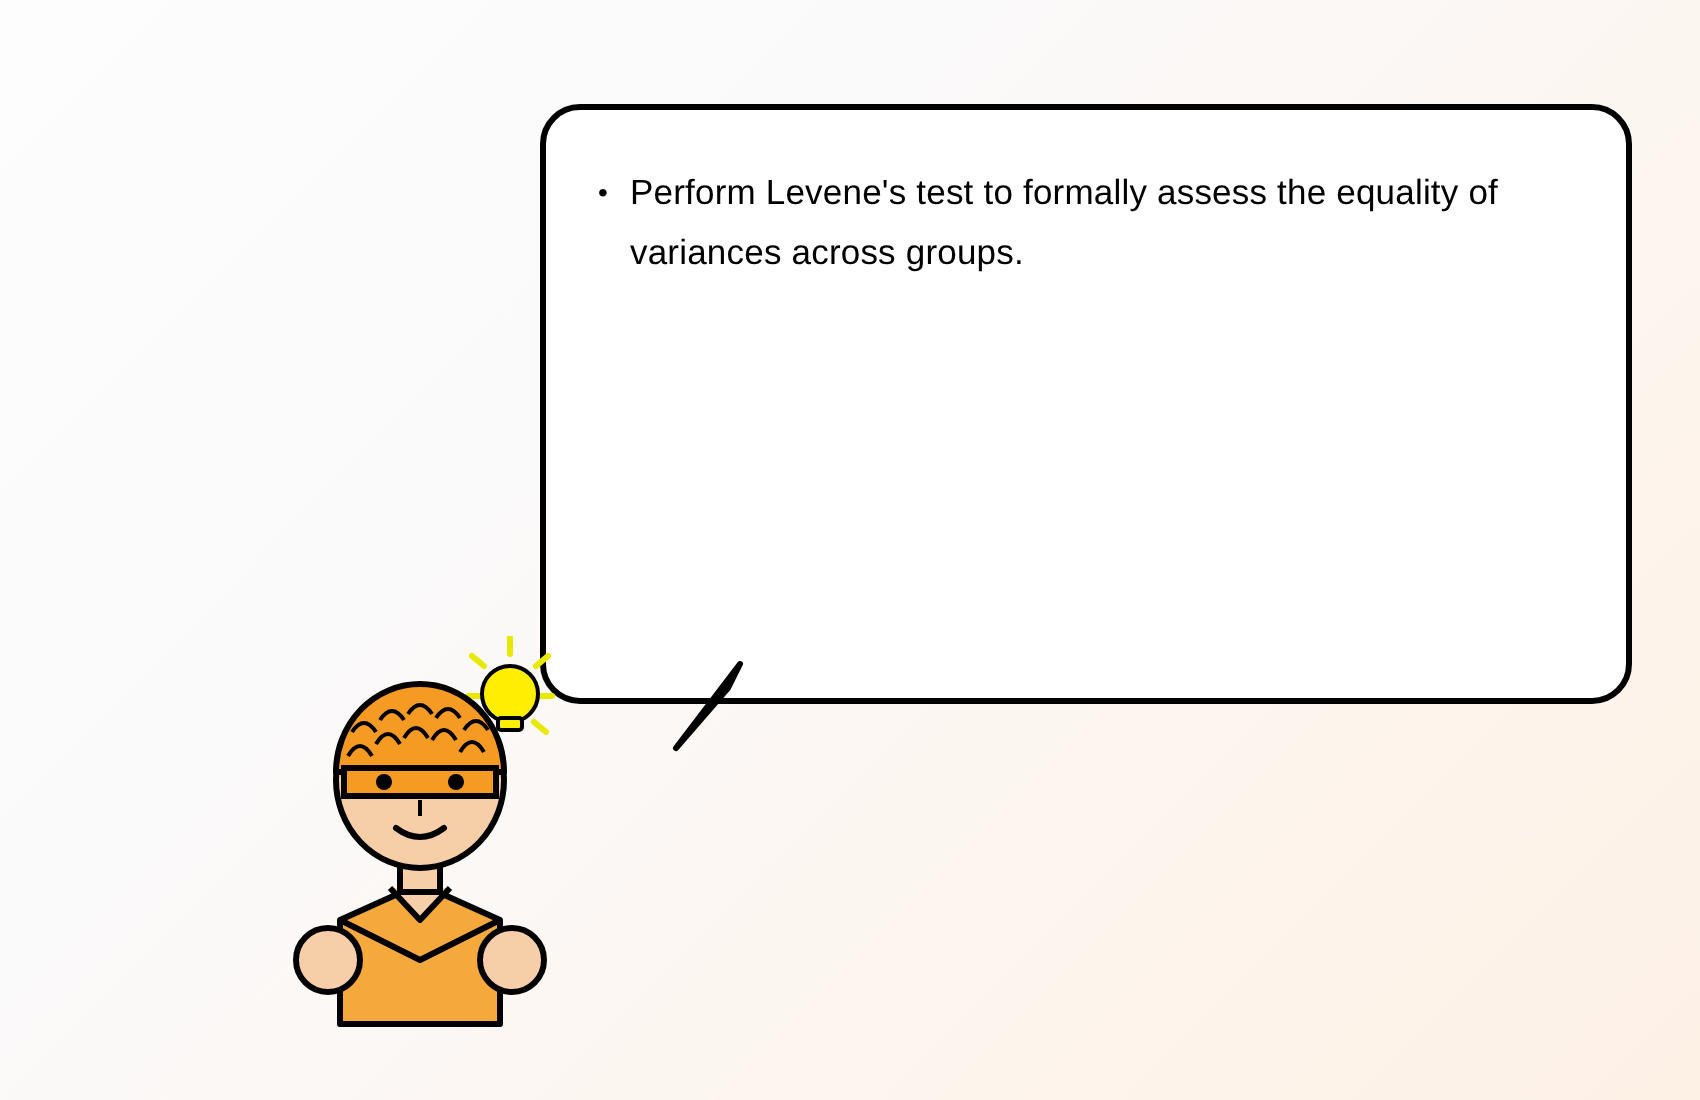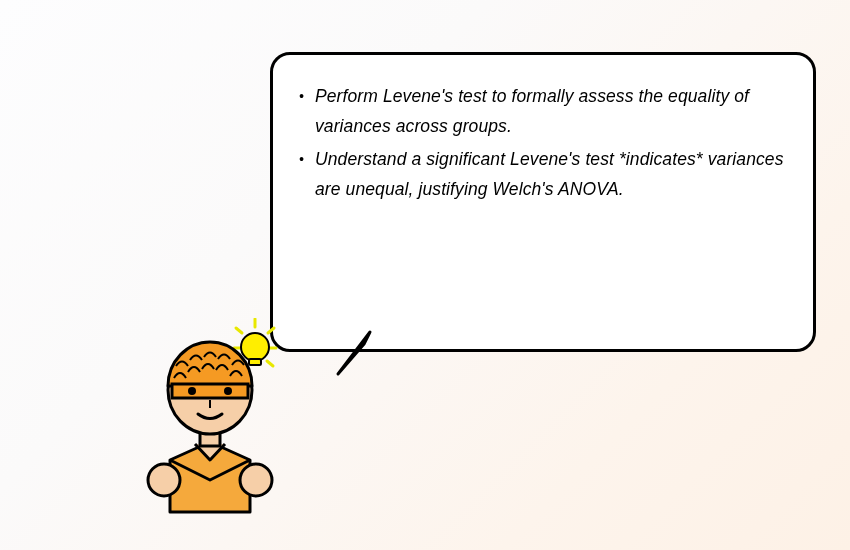--- a/index.html
+++ b/index.html
@@ -45,21 +45,20 @@
     padding: 0;
   }
   .bullet-item {
     position: relative;
     padding-left: 16px;
     margin-bottom: 3px;
     font-size: 17.5px;
     line-height: 30px;
     color: #000000;
     letter-spacing: 0.1px;
-    font-style: italic;
   }
   .bullet-item::before {
     content: "\2022";
     position: absolute;
     left: 0;
     top: 0;
     font-size: 14px;
     line-height: 30px;
   }
 
@@ -78,21 +77,20 @@
     width: 46px;
     height: 54px;
   }
 </style>
 </head>
 <body>
 
 <div id="speech-bubble">
   <ul class="bullet-list">
     <li class="bullet-item">Perform Levene's test to formally assess the equality of variances across groups.</li>
-    <li class="bullet-item">Understand a significant Levene's test *indicates* variances are unequal, justifying Welch's ANOVA.</li>
   </ul>
 </div>
 
 <svg id="bubble-tail" viewBox="0 0 60 46">
   <polygon points="40,2 8,44 34,14" fill="#ffffff" stroke="#000000" stroke-width="3" stroke-linejoin="round"></polygon>
 </svg>
 
 <svg id="lightbulb" viewBox="0 0 46 54">
   <g stroke="#e8e800" stroke-width="3" stroke-linecap="round">
     <line x1="23" y1="1" x2="23" y2="9"></line>

